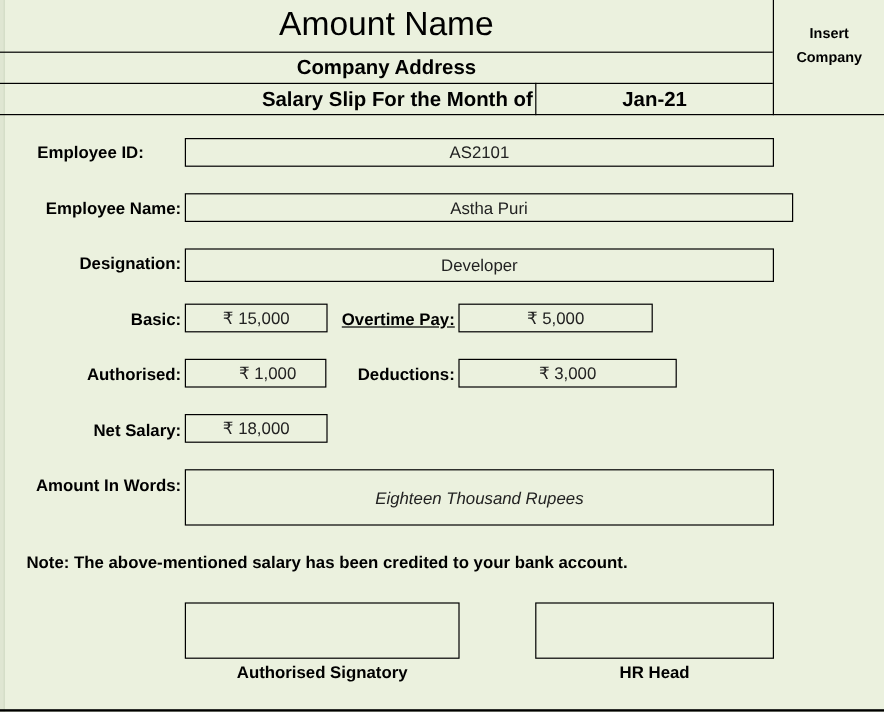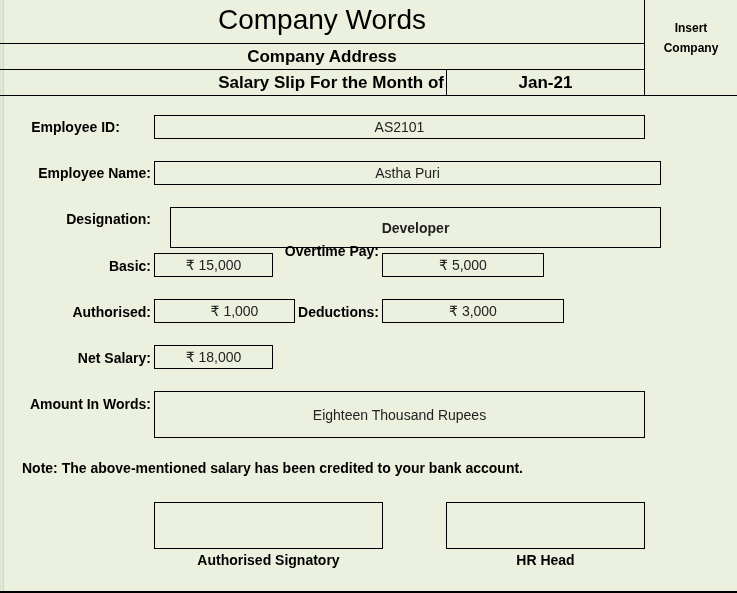--- a/index.html
+++ b/index.html
@@ -25,56 +25,56 @@
 <body>
 
 <div class="abs leftedge"></div>
 
 <div class="abs hline" style="left:0;top:43px;width:644px;"></div>
 <div class="abs hline" style="left:0;top:69px;width:644px;"></div>
 <div class="abs hline" style="left:0;top:95px;width:737px;"></div>
 <div class="abs vline" style="left:644px;top:0;height:96px;"></div>
 <div class="abs vline" style="left:446px;top:69px;height:27px;"></div>
 
-<div class="abs title" style="left:0;top:4px;width:644px;height:38px;">Company Words</div>
+<div class="abs title" style="left:0;top:4px;width:644px;height:38px;">Amount Name</div>
 <div class="abs h2" style="left:0;top:47px;width:644px;height:20px;">Company Address</div>
 <div class="abs h2" style="left:0;top:73px;width:444px;height:20px;text-align:right;">Salary Slip For the Month of</div>
 <div class="abs h2" style="left:447px;top:73px;width:197px;height:20px;">Jan-21</div>
 
 <div class="abs logo" style="left:645px;top:18px;width:92px;">
   <div>Insert</div>
   <div>Company</div>
 </div>
 
 <div class="abs label" style="left:0;top:119px;width:151px;text-align:center;">Employee ID:</div>
 <div class="abs box" style="left:154px;top:115px;width:491px;height:24px;">AS2101</div>
 
 <div class="abs label" style="left:0;top:165px;width:151px;">Employee Name:</div>
 <div class="abs box" style="left:154px;top:161px;width:507px;height:24px;">Astha Puri</div>
 
 <div class="abs label" style="left:0;top:211px;width:151px;">Designation:</div>
-<div class="abs box" style="left:170px;top:207px;width:491px;height:41px;font-weight:bold;">Developer</div>
+<div class="abs box" style="left:154px;top:207px;width:491px;height:28px;">Developer</div>
 
 <div class="abs label" style="left:0;top:258px;width:151px;">Basic:</div>
 <div class="abs box" style="left:154px;top:253px;width:119px;height:24px;">₹ 15,000</div>
 
-<div class="abs label" style="left:270px;top:243px;width:109px;">Overtime Pay:</div>
+<div class="abs label" style="left:270px;top:258px;width:109px;text-decoration:underline;">Overtime Pay:</div>
 <div class="abs box" style="left:382px;top:253px;width:162px;height:24px;">₹ 5,000</div>
 
 <div class="abs label" style="left:0;top:304px;width:151px;">Authorised:</div>
-<div class="abs box" style="left:154px;top:299px;width:141px;height:24px;padding-left:20px;">₹ 1,000</div>
+<div class="abs box" style="left:154px;top:299px;width:118px;height:24px;padding-left:20px;">₹ 1,000</div>
 
 <div class="abs label" style="left:270px;top:304px;width:109px;">Deductions:</div>
 <div class="abs box" style="left:382px;top:299px;width:182px;height:24px;">₹ 3,000</div>
 
 <div class="abs label" style="left:0;top:350px;width:151px;">Net Salary:</div>
 <div class="abs box" style="left:154px;top:345px;width:119px;height:24px;">₹ 18,000</div>
 
 <div class="abs label" style="left:0;top:396px;width:151px;">Amount In Words:</div>
-<div class="abs box" style="left:154px;top:391px;width:491px;height:47px;">Eighteen Thousand  Rupees</div>
+<div class="abs box" style="left:154px;top:391px;width:491px;height:47px;font-style:italic;">Eighteen Thousand  Rupees</div>
 
 <div class="abs note" style="left:22px;top:460px;">Note: The above-mentioned salary has been credited to your bank account.</div>
 
 <div class="abs box" style="left:154px;top:502px;width:229px;height:47px;"></div>
 <div class="abs sig" style="left:154px;top:552px;width:229px;">Authorised Signatory</div>
 
 <div class="abs box" style="left:446px;top:502px;width:199px;height:47px;"></div>
 <div class="abs sig" style="left:446px;top:552px;width:199px;">HR Head</div>
 
 <div class="abs hline" style="left:0;top:591px;width:737px;height:2px;"></div>

